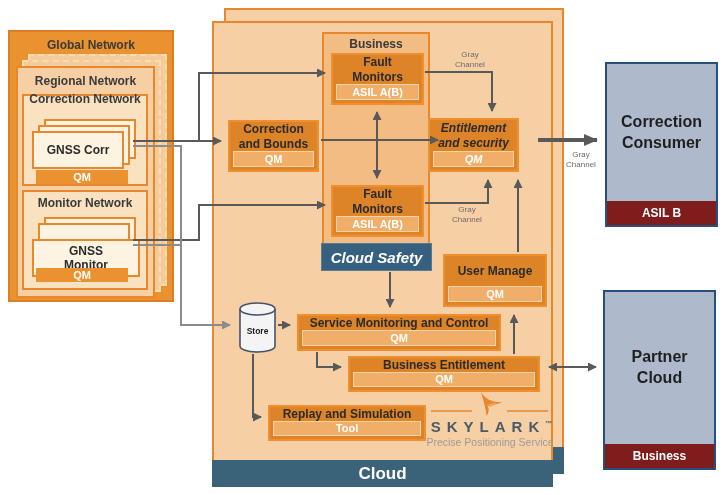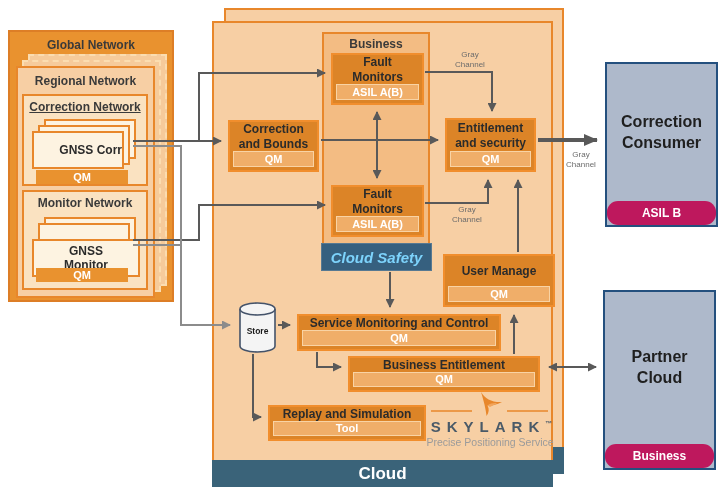--- a/index.html
+++ b/index.html
@@ -21,29 +21,29 @@
   .qm-strip{background:#E9922F;color:#ffffff;font-weight:bold;font-size:11px;display:flex;align-items:center;justify-content:center;}
   
   .cloud-layer{background:#F7CFA4;border:2px solid #E8872B;}
   .blue-bar{background:#3A6379;color:#ffffff;font-weight:bold;display:flex;align-items:center;justify-content:center;}
   .integrity-box{background:#F3BC83;border:2px solid #E8872B;}
   .obox{border:2px solid #F18E2D;background:#DC8427;display:flex;flex-direction:column;}
   .obox-main{flex:1;display:flex;align-items:center;justify-content:center;font-weight:bold;color:#2B2B2B;
              font-size:12px;text-align:center;line-height:1.2;padding:0 2px;}
   .obox-strip{height:14px;margin:0 3px 3px 3px;background:#F0AE69;border:1px solid #F9D3A4;color:#ffffff;
               font-weight:bold;font-size:11px;display:flex;align-items:center;justify-content:center;line-height:1;}
-  .safety-box{background:#36607F;border:1px solid #577992;color:#7dd3fc;font-weight:bold;font-style:italic;
+  .safety-box{background:#36607F;border:1px solid #577992;color:#ffffff;font-weight:bold;font-style:italic;
               font-size:15px;display:flex;align-items:center;justify-content:center;text-align:center;}
   .gray-note{font-size:8px;color:#6B6B6B;text-align:center;line-height:1.25;}
   
   .consumer{background:#AEB9CB;border:2px solid #24507E;display:flex;flex-direction:column;}
   .consumer-title{flex:1;display:flex;align-items:center;justify-content:center;font-weight:bold;color:#1F1F1F;
                   font-size:16px;text-align:center;line-height:1.3;}
-  .consumer-badge{height:24px;background:#be185d;color:#ffffff;font-weight:bold;font-size:12px;
-                  display:flex;align-items:center;justify-content:center;border-radius:11px;}
+  .consumer-badge{height:24px;background:#7f1d1d;color:#ffffff;font-weight:bold;font-size:12px;
+                  display:flex;align-items:center;justify-content:center;}
   
   .brand{display:flex;flex-direction:column;align-items:center;}
   .brand-name{font-weight:bold;font-size:15px;letter-spacing:6px;color:#4A5A68;margin-top:1px;text-indent:3px;}
   .brand-tm{font-size:7px;color:#4A5A68;vertical-align:super;letter-spacing:0;}
   .brand-tag{font-size:10.5px;color:#9B9B9B;margin-top:1px;}
   .store-label{font-size:8.5px;font-weight:bold;color:#1A1A1A;text-align:center;}
   svg.overlay{position:absolute;left:0;top:0;pointer-events:none;}
 </style>
 </head>
 <body>
@@ -61,24 +61,24 @@
 
   <div class="abs global-box" style="left:8px;top:30px;width:166px;height:272px;"></div>
   <div class="abs panel-title" style="left:8px;top:38px;width:166px;">Global Network</div>
 
   <div class="abs dashed-layer" style="left:28px;top:54px;width:139px;height:232px;"></div>
   <div class="abs dashed-layer" style="left:22px;top:60px;width:139px;height:232px;"></div>
   <div class="abs lpanel regional" style="left:16px;top:66px;width:139px;height:232px;"></div>
   <div class="abs panel-title" style="left:16px;top:74px;width:139px;">Regional Network</div>
 
   <div class="abs lpanel subpanel" style="left:22px;top:94px;width:126px;height:92px;"></div>
-  <div class="abs panel-title" style="left:22px;top:100px;width:126px;text-decoration:underline;">Correction Network</div>
+  <div class="abs panel-title" style="left:22px;top:92px;width:126px;">Correction Network</div>
   <div class="abs gnss-card" style="left:44px;top:119px;width:92px;height:40px;"></div>
   <div class="abs gnss-card" style="left:38px;top:125px;width:92px;height:40px;"></div>
-  <div class="abs gnss-card" style="left:32px;top:131px;width:92px;height:38px;justify-content:flex-end;">
+  <div class="abs gnss-card" style="left:32px;top:131px;width:92px;height:38px;">
     <span>GNSS Corr</span>
   </div>
   <div class="abs qm-strip" style="left:36px;top:170px;width:92px;height:14px;">
     <span>QM</span>
   </div>
 
   <div class="abs lpanel subpanel" style="left:22px;top:190px;width:126px;height:100px;"></div>
   <div class="abs panel-title" style="left:22px;top:196px;width:126px;">Monitor Network</div>
   <div class="abs gnss-card" style="left:44px;top:217px;width:92px;height:38px;"></div>
   <div class="abs gnss-card" style="left:38px;top:223px;width:92px;height:38px;"></div>
@@ -108,27 +108,27 @@
   <div class="abs safety-box" style="left:321px;top:243px;width:111px;height:28px;">
     <span>Cloud Safety</span>
   </div>
 
   <div class="abs obox" style="left:228px;top:120px;width:91px;height:52px;">
     <div class="obox-main pre">Correction
 and Bounds</div>
     <div class="obox-strip">QM</div>
   </div>
 
-  <div class="abs obox" style="left:445px;top:118px;width:91px;height:54px;">
+  <div class="abs obox" style="left:428px;top:118px;width:91px;height:54px;font-style:italic;">
     <div class="obox-main pre">Entitlement
 and security</div>
     <div class="obox-strip">QM</div>
   </div>
 
-  <div class="abs obox" style="left:443px;top:254px;width:112px;height:53px;">
+  <div class="abs obox" style="left:443px;top:254px;width:104px;height:53px;">
     <div class="obox-main">User Manage</div>
     <div class="obox-strip">QM</div>
   </div>
 
   <div class="abs obox" style="left:297px;top:314px;width:204px;height:37px;">
     <div class="obox-main">Service Monitoring and Control</div>
     <div class="obox-strip">QM</div>
   </div>
 
   <div class="abs obox" style="left:348px;top:356px;width:192px;height:36px;">

